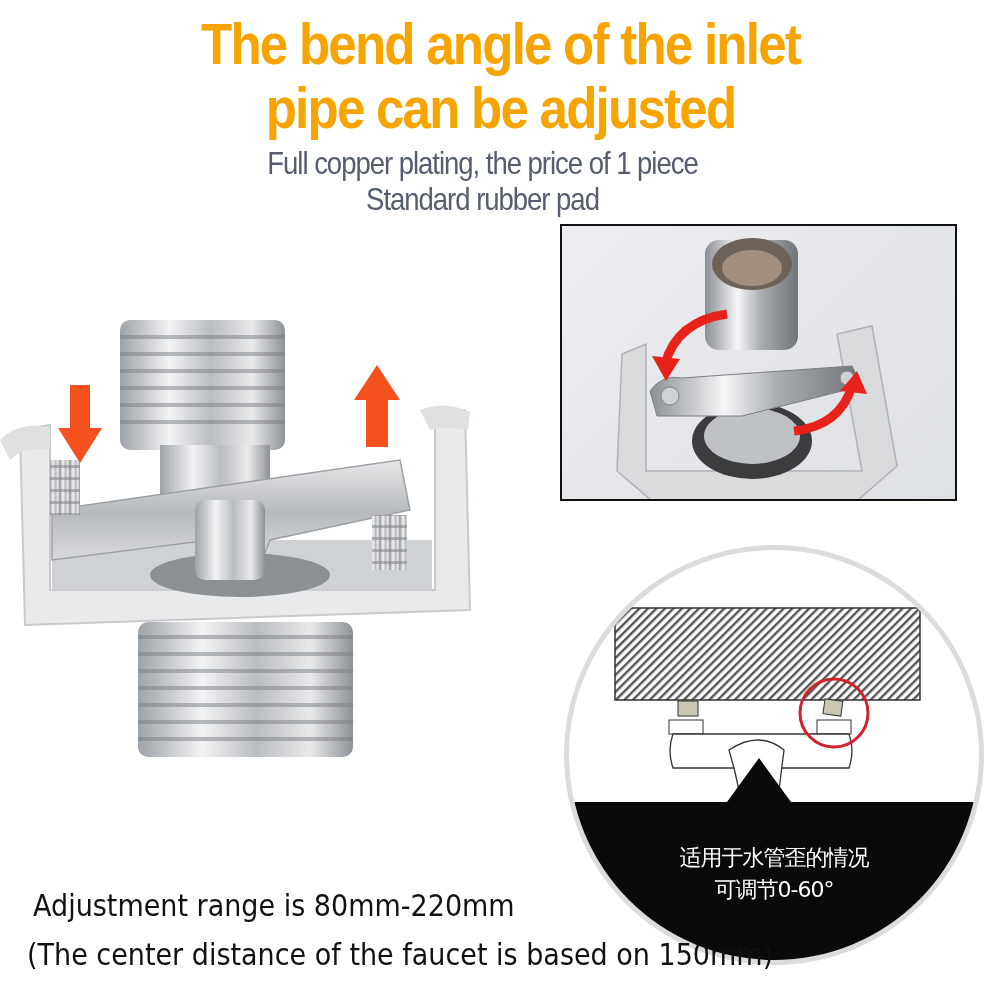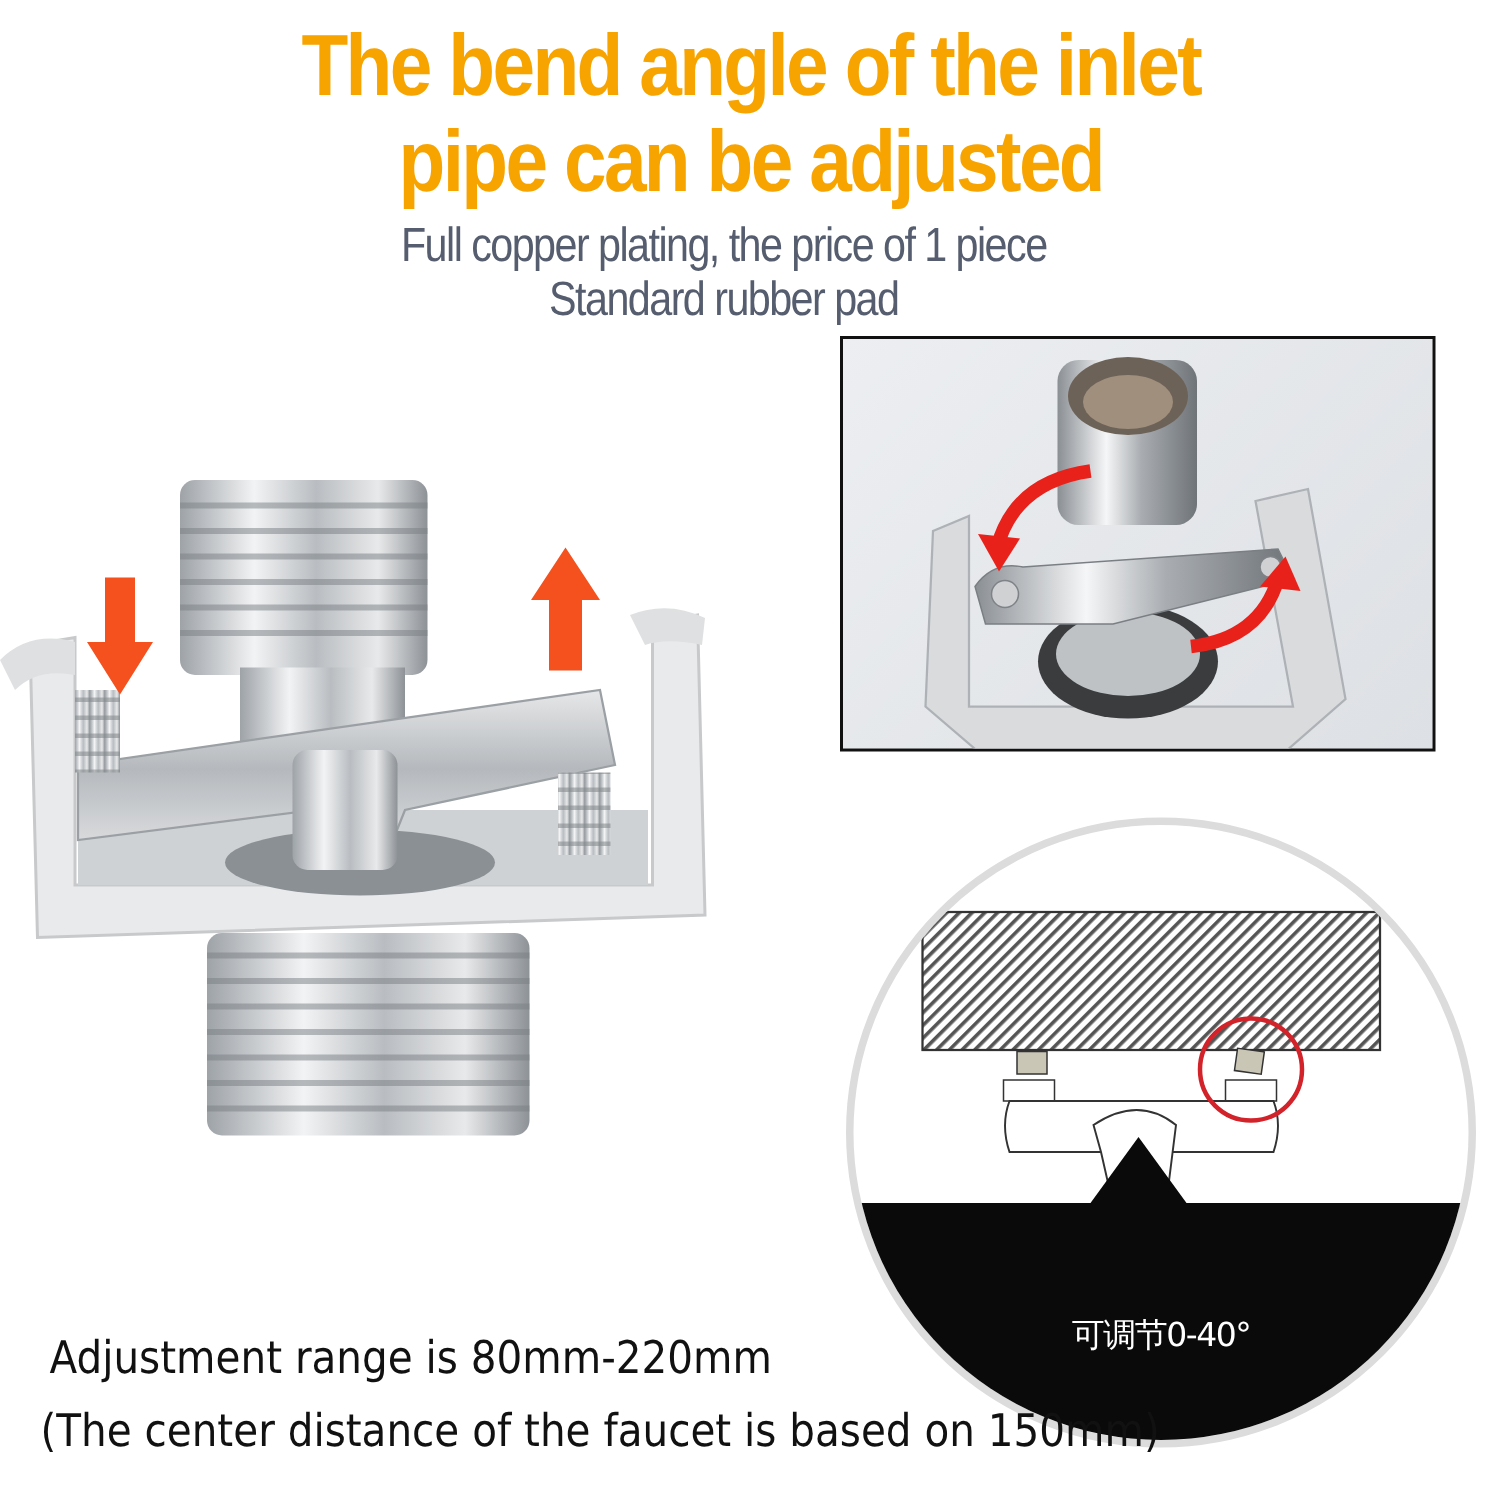--- a/index.html
+++ b/index.html
@@ -176,17 +176,18 @@
     <rect x="100" y="170" width="34" height="14" fill="#fff" stroke="#333"></rect>
     <rect x="248" y="170" width="34" height="14" fill="#fff" stroke="#333"></rect>
 
     <path d="M104 184 L280 184 Q286 200 280 218 L104 218 Q98 200 104 184 Z" fill="#ffffff" stroke="#333" stroke-width="1.3"></path>
     <path d="M165 218 L160 200 Q190 180 215 200 L210 240 L170 240 Z" fill="#ffffff" stroke="#333" stroke-width="1.3"></path>
 
     <circle cx="265" cy="163" r="34" fill="none" stroke="#d2232a" stroke-width="3"></circle>
 
     <path d="M0 252 L158 252 L190 208 L222 252 L410 252 L410 410 L0 410 Z" fill="#0a0a0a"></path>
   </svg>
-  <div class="diagram-caption c2">可调节0-40°</div>
+  <div class="diagram-caption c1">适用于水管歪的情况</div>
+  <div class="diagram-caption c2">可调节0-60°</div>
 </div>
 
 <div class="bottom-text b1">Adjustment range is 80mm-220mm</div>
 <div class="bottom-text b2">(The center distance of the faucet is based on 150mm)</div>
 
 </body></html>

